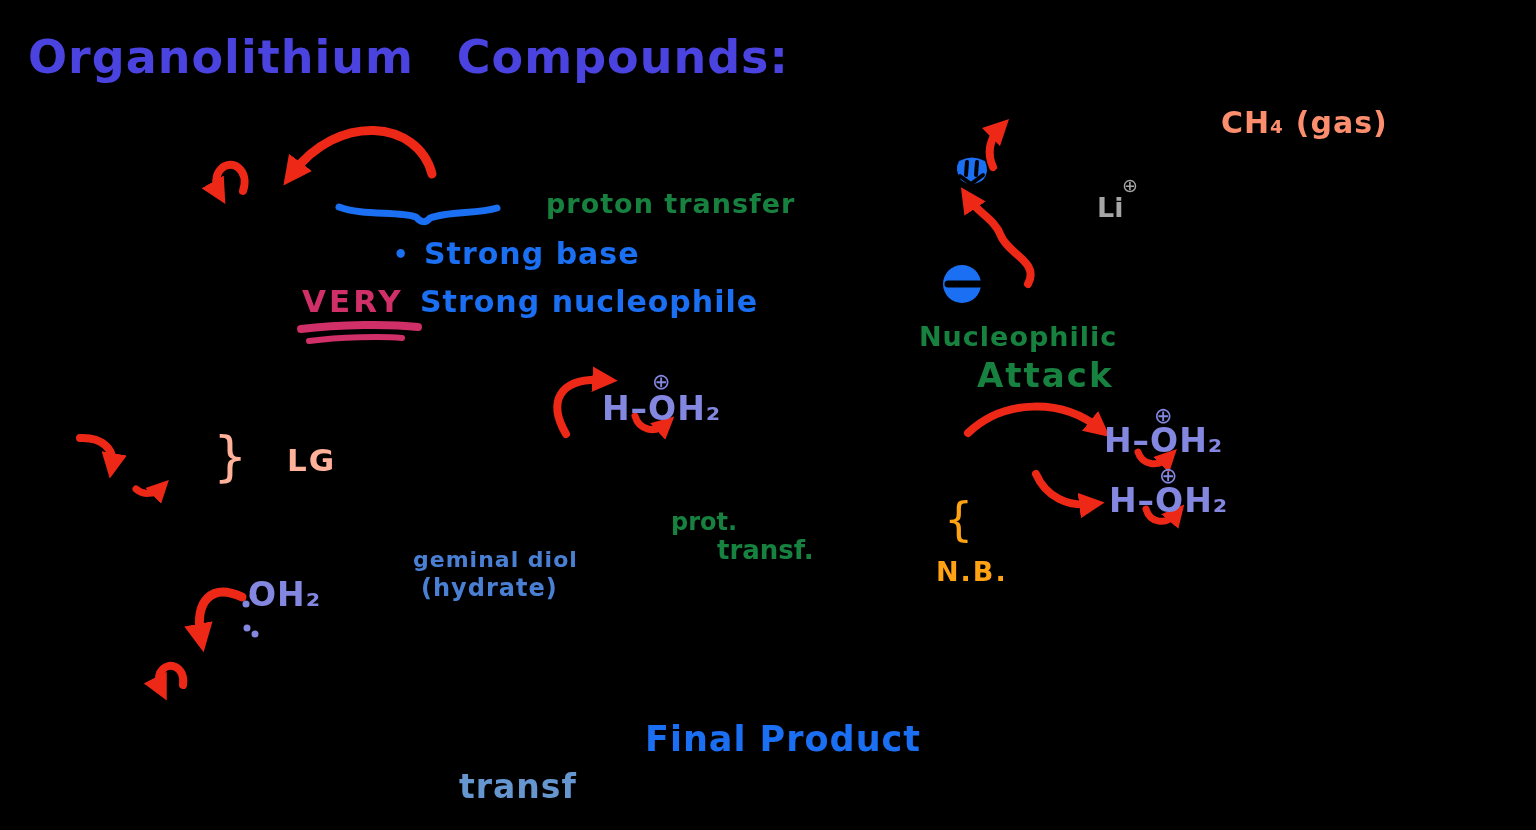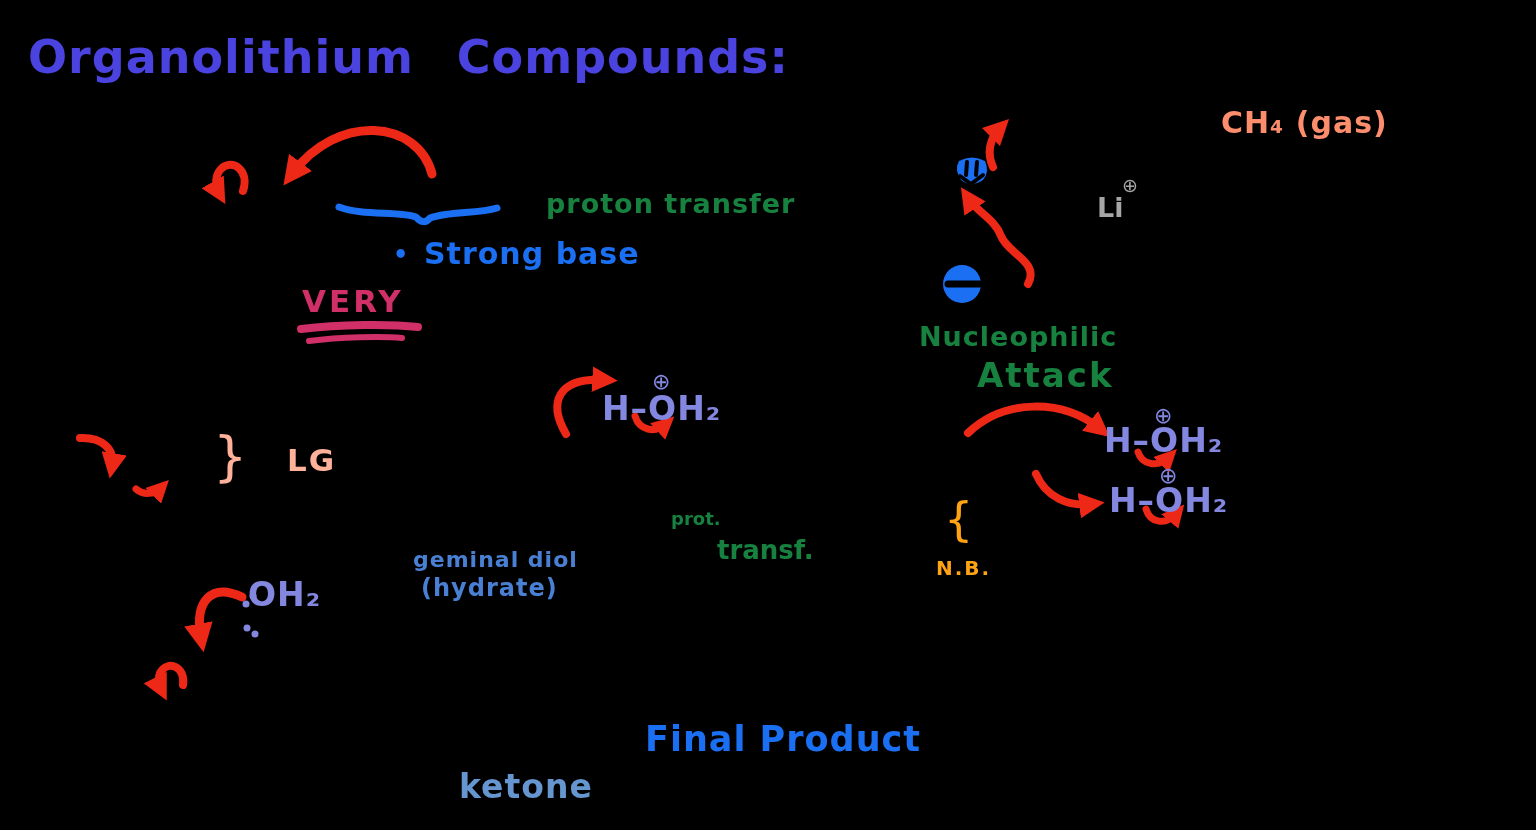--- a/index.html
+++ b/index.html
@@ -10,26 +10,26 @@
   .proton-transfer{left:546px;top:190px;font-size:27px;color:var(--green);letter-spacing:1px;}
   .bullet{left:393px;top:243px;font-size:24px;color:var(--azure);}
   .strong-base{left:424px;top:239px;font-size:30px;color:var(--azure);letter-spacing:1px;}
   .very{left:302px;top:286px;font-size:31px;color:var(--crimson);letter-spacing:3px;}
   .strong-nucleophile{left:420px;top:287px;font-size:30px;color:var(--azure);letter-spacing:1px;}
   .lg-brace{left:213px;top:430px;font-size:54px;color:var(--peach);font-weight:normal;}
   .lg{left:243px;top:445px;font-size:31px;color:var(--peach);letter-spacing:2px;margin-left:44px;}
   .geminal-diol{left:413px;top:534px;font-size:22px;color:var(--cornflower);letter-spacing:1px;margin-top:15px;}
   .hydrate{left:421px;top:576px;font-size:24px;color:var(--cornflower);letter-spacing:1px;}
   .unstable{left:423px;top:622px;font-size:35px;color:var(--pink);letter-spacing:1px;}
-  .prot{left:671px;top:510px;font-size:18px;color:var(--green);}
+  .prot{left:671px;top:510px;font-size:24px;color:var(--green);}
   .transf{left:717px;top:537px;font-size:26px;color:var(--green);}
   .nucleophilic{left:919px;top:323px;font-size:27px;color:var(--green);letter-spacing:1px;}
   .attack{left:977px;top:358px;font-size:34px;color:var(--green);letter-spacing:2px;}
   .nb-brace{left:944px;top:496px;font-size:46px;color:var(--orange);font-weight:normal;}
-  .nb{left:936px;top:558px;font-size:20px;color:var(--orange);letter-spacing:2px;}
+  .nb{left:936px;top:558px;font-size:27px;color:var(--orange);letter-spacing:2px;}
   .final-product{left:645px;top:722px;font-size:35px;color:var(--azure);letter-spacing:1px;}
   .ketone{left:459px;top:770px;font-size:33px;color:var(--steel);letter-spacing:1px;}
   .ch4{left:1221px;top:108px;font-size:30px;color:var(--salmon);letter-spacing:1px;}
   .li{left:1097px;top:194px;font-size:27px;color:var(--gray);}
   .li-charge{left:1122px;top:176px;font-size:19px;color:var(--gray);font-weight:normal;}
   .mol{position:absolute;color:var(--lavender);font-weight:bold;}
   .mol .formula{font-size:33px;letter-spacing:1px;line-height:1;}
   .mol .charge{position:absolute;font-size:22px;font-weight:normal;line-height:1;}
   .mol-center{left:602px;top:392px;}
   .mol-r1{left:1104px;top:424px;}
@@ -97,36 +97,37 @@
       <circle class="fl-lav" cx="255" cy="634" r="3.5"></circle>
     </g>
   </svg>
 
   <span class="lbl title">Organolithium Compounds:</span>
 
   <span class="lbl proton-transfer">proton transfer</span>
   <span class="lbl bullet">•</span>
   <span class="lbl strong-base">Strong base</span>
   <span class="lbl very">VERY</span>
+  <span class="lbl strong-nucleophile">Strong nucleophile</span>
 
   <span class="lbl lg-brace">}</span>
   <span class="lbl lg">LG</span>
 
   <span class="lbl geminal-diol">geminal diol</span>
   <span class="lbl hydrate">(hydrate)</span>
   <span class="lbl prot">prot.</span>
   <span class="lbl transf">transf.</span>
 
   <span class="lbl nucleophilic">Nucleophilic</span>
   <span class="lbl attack">Attack</span>
   <span class="lbl nb-brace">{</span>
   <span class="lbl nb">N.B.</span>
 
   <span class="lbl final-product">Final Product</span>
-  <span class="lbl ketone">ketone</span>
+  <span class="lbl ketone">transf</span>
 
   <span class="lbl ch4">CH₄ (gas)</span>
   <span class="lbl li">Li</span>
   <span class="lbl li-charge">⊕</span>
 
   <div class="mol mol-center">
     <span class="formula">H–OH₂</span>
     <span class="charge charge-center">⊕</span>
   </div>
 

